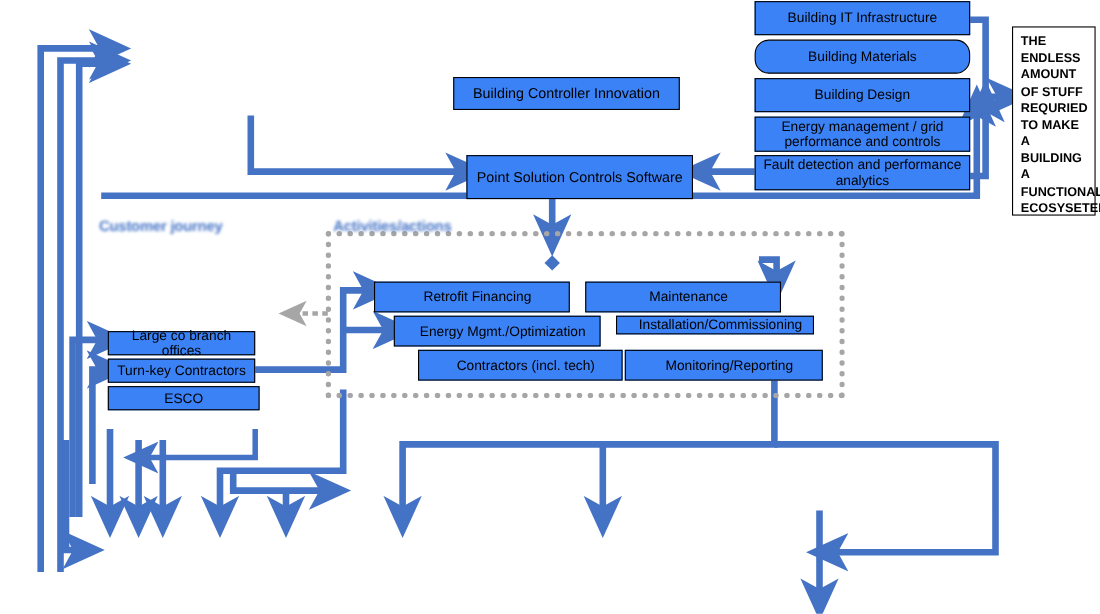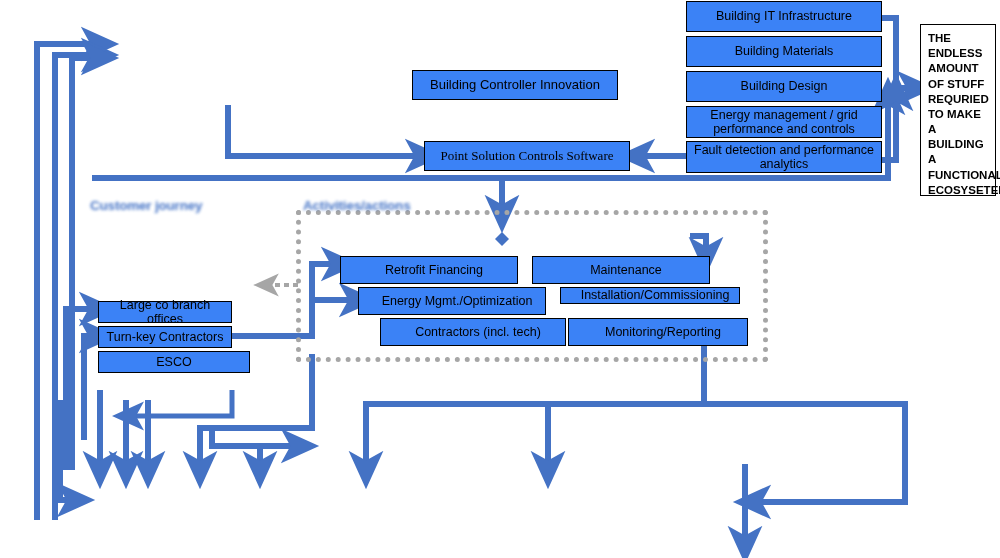--- a/index.html
+++ b/index.html
@@ -172,30 +172,30 @@
     <g stroke="#A6A6A6" stroke-width="4" fill="none" stroke-dasharray="5,4" marker-end="url(#ahg)">
       <path d="M298,285 L266,285"></path>
     </g>
   </svg>
 
 
   <div class="mid">
     <div class="box" style="left:412px;top:70px;width:206px;height:30px;">
       <span>Building Controller Innovation</span>
     </div>
-    <div class="box" style="left:424px;top:141px;width:206px;height:30px;font-family:Liberation Serif, serif;">
+    <div class="box" style="left:424px;top:141px;width:206px;height:40px;">
       <span>Point Solution Controls Software</span>
     </div>
   </div>
 
   <div class="right-stack">
     <div class="box" style="left:686px;top:1px;width:196px;height:31px;">
       <span>Building IT Infrastructure</span>
     </div>
-    <div class="box" style="left:686px;top:36px;width:196px;height:31px;">
+    <div class="box" style="left:686px;top:36px;width:196px;height:31px;border-radius:13px;">
       <span>Building Materials</span>
     </div>
     <div class="box" style="left:686px;top:71px;width:196px;height:31px;">
       <span>Building Design</span>
     </div>
     <div class="box" style="left:686px;top:106px;width:196px;height:32px;">
       <span>Energy management / grid performance and controls</span>
     </div>
     <div class="box" style="left:686px;top:141px;width:196px;height:32px;">
       <span>Fault detection and performance analytics</span>
@@ -237,18 +237,18 @@
     </div>
   </div>
 
   <div class="left">
     <div class="box" style="left:98px;top:301px;width:134px;height:22px;">
       <span>Large co branch offices</span>
     </div>
     <div class="box" style="left:98px;top:326px;width:134px;height:22px;">
       <span>Turn-key Contractors</span>
     </div>
-    <div class="box" style="left:98px;top:351px;width:152px;height:22px;">
+    <div class="box" style="left:98px;top:351px;width:138px;height:22px;">
       <span>ESCO</span>
     </div>
   </div>
 
 </div>
 
 </body></html>

